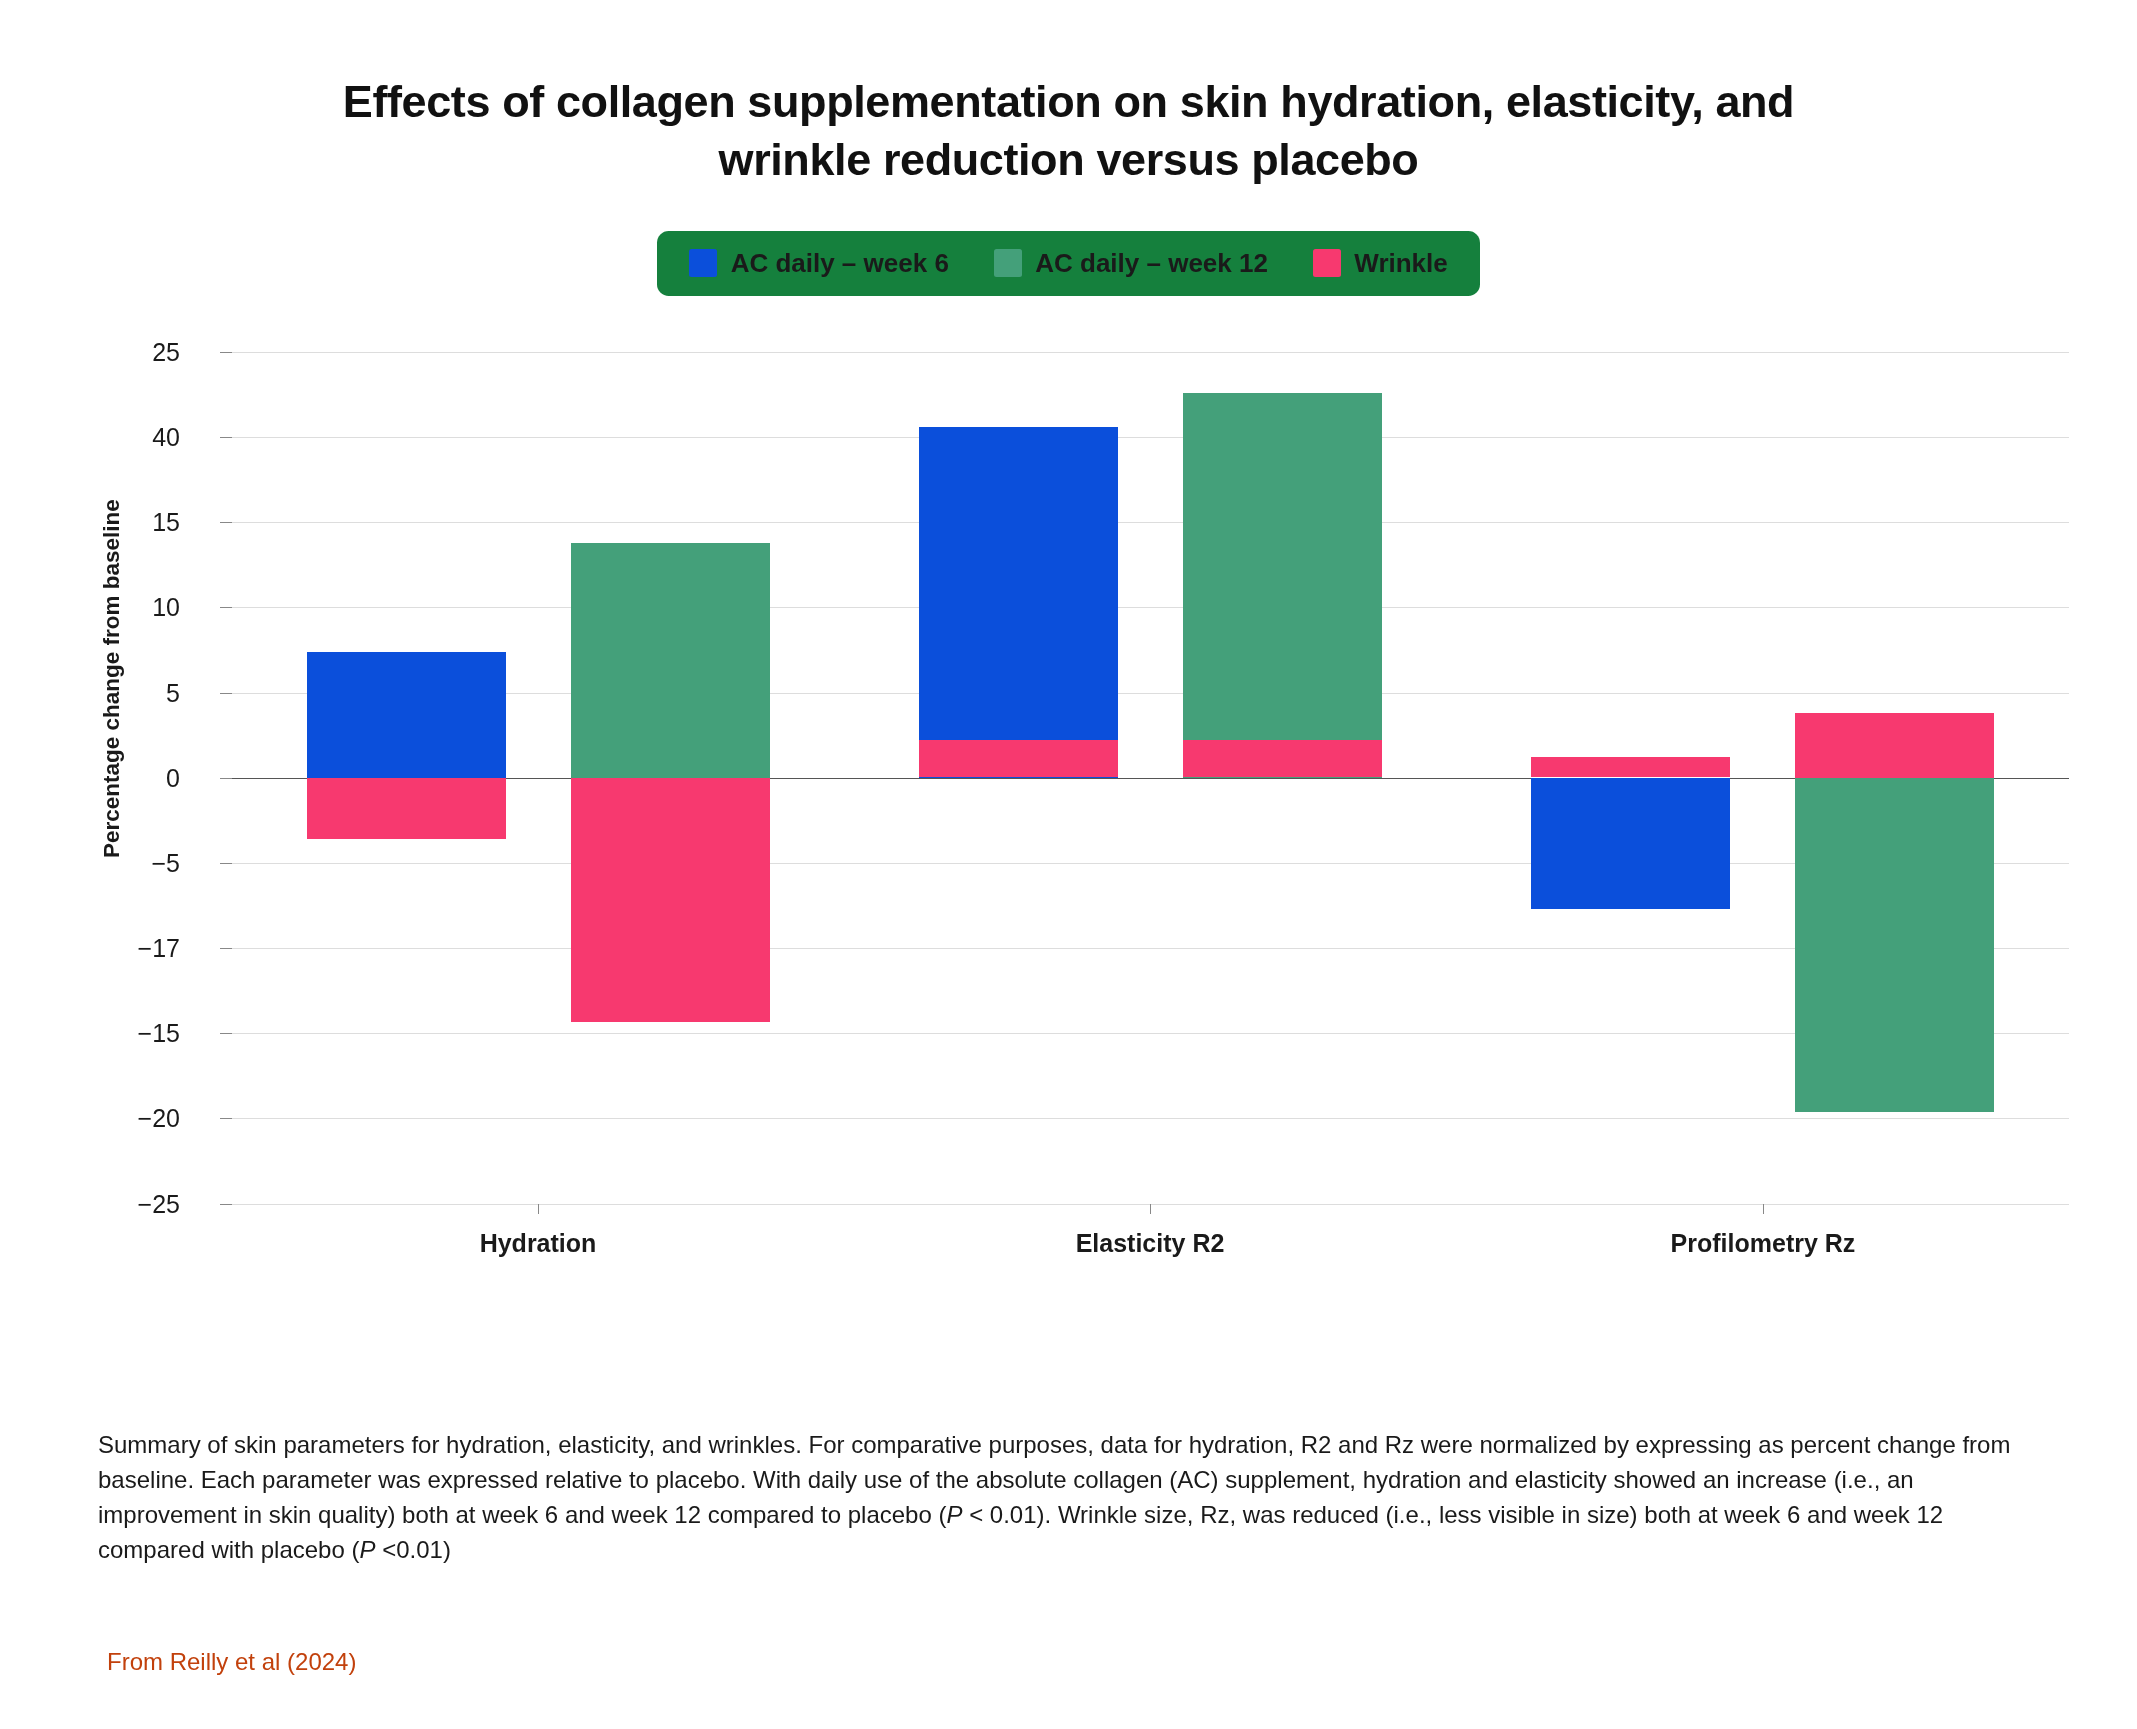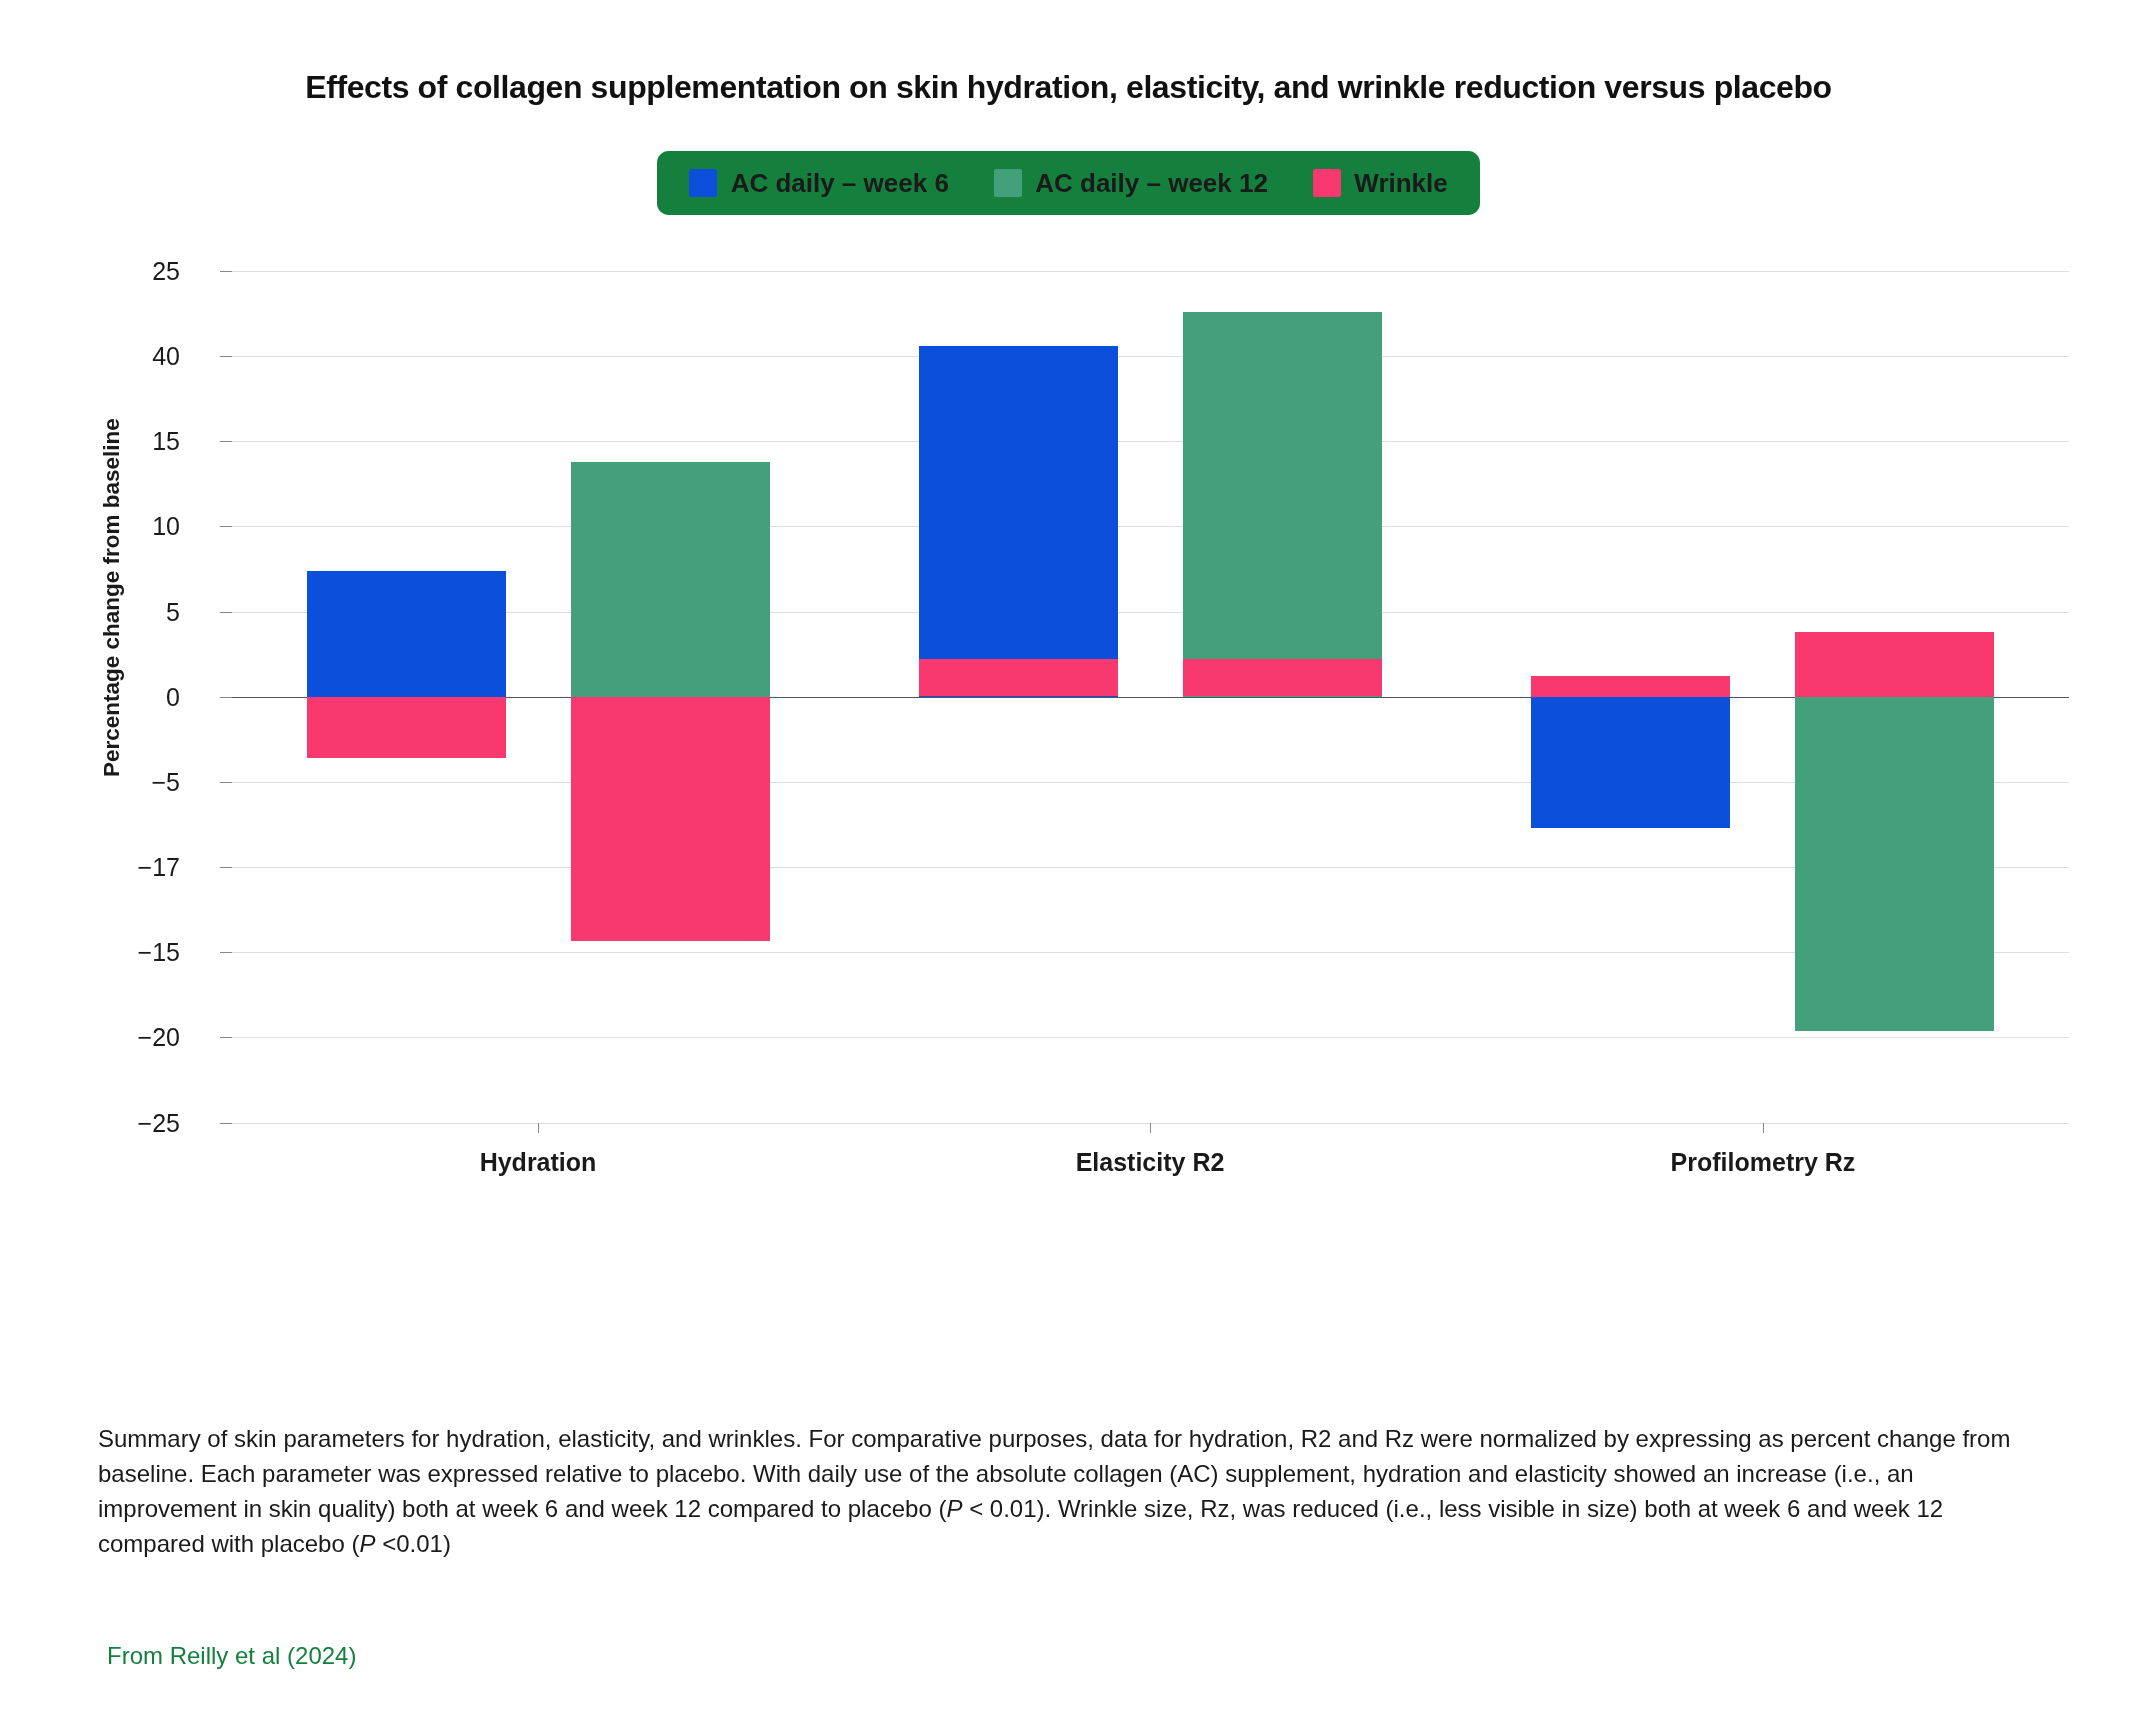--- a/index.html
+++ b/index.html
@@ -16,24 +16,24 @@
   }
   .page {
     position: relative;
     width: 2137px;
     height: 1729px;
     box-sizing: border-box;
   }
 
   
   .title {
-    margin: 10px;
+    margin: 16px;
     padding: 57px 250px 0 250px;
     text-align: center;
-    font-size: 32px;
+    font-size: 45px;
     font-weight: bold;
     line-height: 1.28;
     letter-spacing: -0.4px;
     color: #111111;
   }
 
   
   .legend-wrap {
     display: flex;
     justify-content: center;
@@ -144,21 +144,21 @@
     font-size: 24px;
     line-height: 1.46;
     color: #1a1a1a;
   }
   .caption em { font-style: italic; }
   .source {
     position: absolute;
     left: 107px;
     top: 1632px;
     font-size: 24px;
-    color: #15803d;
+    color: #c2410c;
   }
 </style>
 </head>
 <body>
 
 <div class="page">
 
   <h1 class="title">Effects of collagen supplementation on skin hydration, elasticity, and wrinkle reduction versus placebo</h1>
 
   <div class="legend-wrap">

